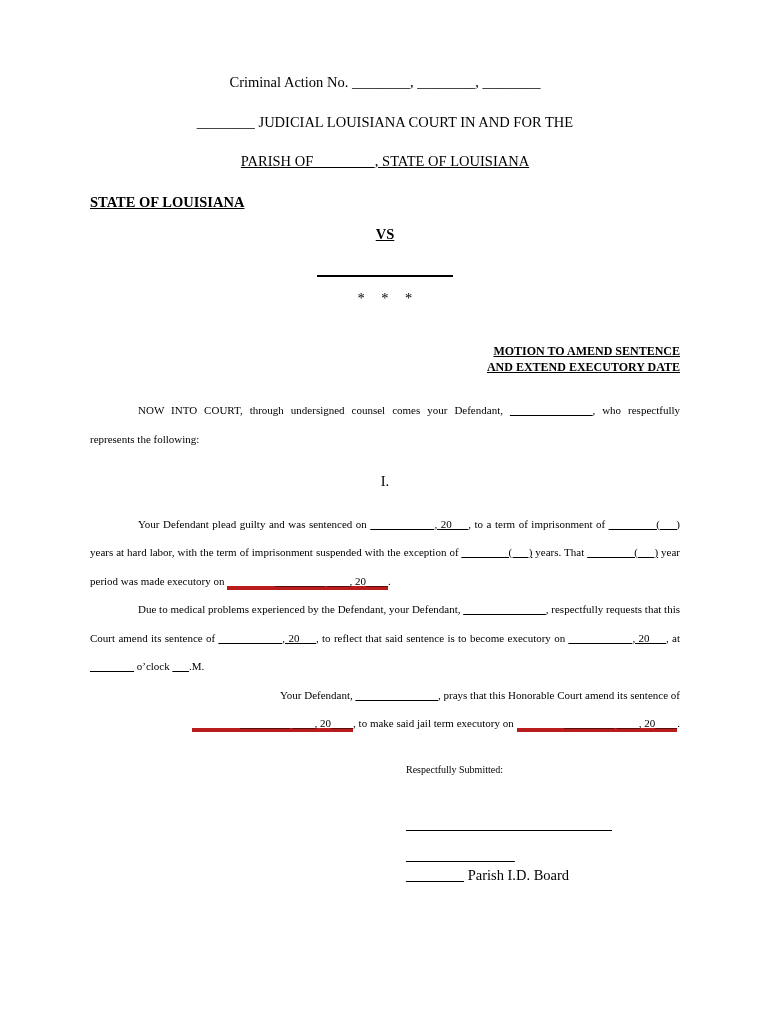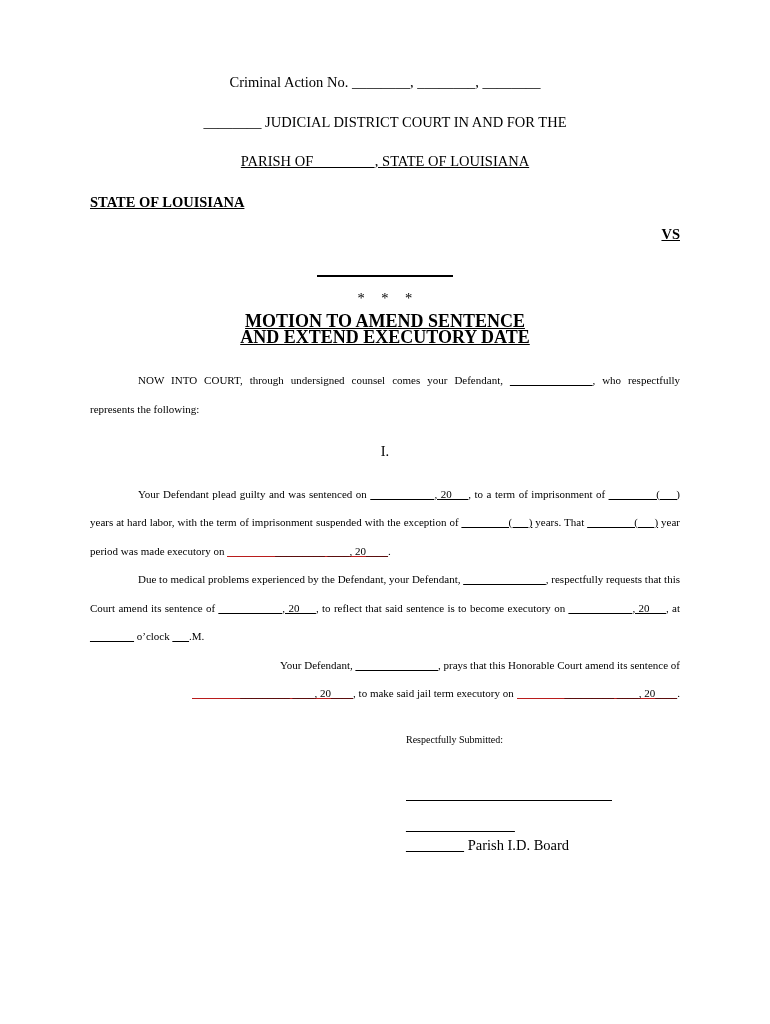--- a/index.html
+++ b/index.html
@@ -47,21 +47,21 @@
   .cap-title {
     text-align: left;
     font-size: 14.5px;
     font-weight: bold;
     line-height: 28px;
   }
   .cap-title span.u {
     text-decoration: underline;
   }
   .cap-vs {
-    text-align: right;
+    text-align: center;
     font-size: 14.5px;
     font-weight: bold;
     line-height: 28px;
     margin-top: 4px;
   }
   .cap-vs span.u { text-decoration: underline; }
 
   .rule-wrap {
     text-align: center;
     margin-top: 18px;
@@ -78,25 +78,25 @@
   .stars {
     text-align: center;
     font-size: 14.5px;
     letter-spacing: 0.5px;
     margin-top: 8px;
     line-height: 20px;
   }
   .stars .sp { display: inline-block; width: 16px; }
 
   .doc-title {
-    text-align: center;
+    text-align: right;
     font-weight: bold;
-    font-size: 18px;
+    font-size: 12px;
     line-height: 15.5px;
-    margin-top: 6px;
+    margin-top: 36px;
   }
   .doc-title div {
     text-decoration: underline;
   }
 
   
   .body-block { margin-top: 21px; }
 
   p.para {
     margin: 0;
@@ -116,21 +116,21 @@
     padding-top: 14px;
     padding-bottom: 14px;
   }
 
   
   .bl {
     text-decoration: underline;
     white-space: pre;
   }
   .bl-thin {
-    border-bottom: 1px solid #b91c1c;
+    border-bottom: 4px solid #b91c1c;
     display: inline-block;
     white-space: pre;
     line-height: 0.95em;
   }
 
   
   .closing {
     margin-top: 18px;
     padding-left: 316px;
   }
@@ -158,21 +158,21 @@
 </head>
 <body>
 
 <div class="page">
   <div class="content">
 
     <div class="caption">
 
       <div class="cap-line first">Criminal Action No. ________, ________, ________</div>
 
-      <div class="cap-line second">________ JUDICIAL DISTRICT COURT IN AND FOR THE</div>
+      <div class="cap-line second">________ JUDICIAL LOUISIANA COURT IN AND FOR THE</div>
 
       <div class="cap-line third">PARISH OF ________, STATE OF LOUISIANA</div>
 
       <div class="cap-title">
         <span class="u">STATE OF LOUISIANA</span>
       </div>
 
       <div class="cap-vs">
         <span class="u">VS</span>
       </div>

